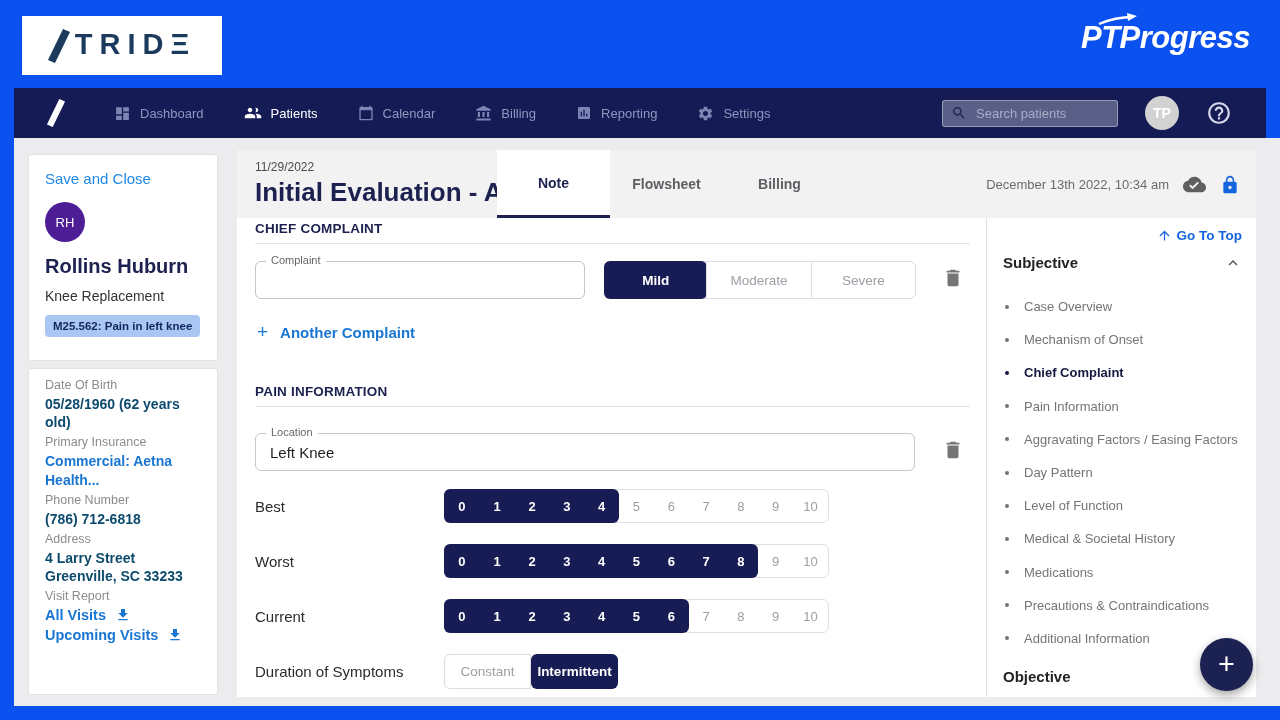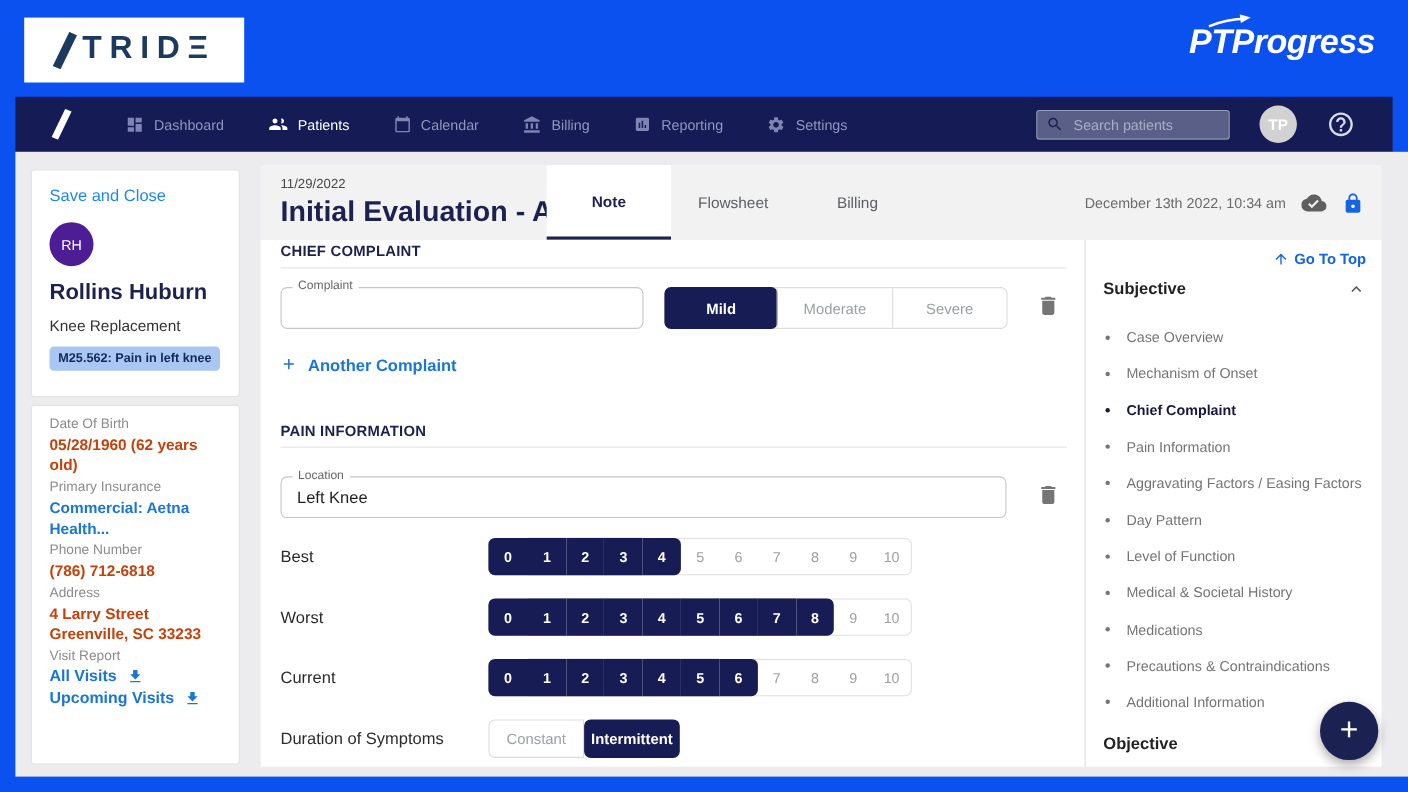--- a/index.html
+++ b/index.html
@@ -50,36 +50,36 @@
   .save-close{color:#1e88e5;font-size:15px;font-weight:500;cursor:pointer;}
   .avatar-rh{margin-top:15px;width:40px;height:40px;border-radius:50%;background:#4c1d95;color:#fff;
     font-size:13px;font-weight:500;display:flex;align-items:center;justify-content:center;}
   .patient-name{margin-top:13px;font-size:20px;font-weight:bold;color:#1c2150;}
   .patient-cond{margin-top:10px;font-size:14px;color:#333;}
   .dx-badge{margin-top:11px;display:inline-block;background:#a9c7f2;color:#13255e;font-size:11.5px;
     font-weight:bold;padding:5px 8px;border-radius:4px;white-space:nowrap;}
 
   .patient-card2{left:14px;top:230px;width:190px;height:327px;padding:5px 16px 10px;overflow:hidden;}
   .f-label{margin-top:4px;font-size:12.5px;color:#8c8c8c;}
-  .f-value{margin-top:3px;font-size:14px;font-weight:bold;color:#c2410c;line-height:1.3;}
+  .f-value{margin-top:3px;font-size:14px;font-weight:bold;color:#0c4a6e;line-height:1.3;}
   .f-link{color:#1976d2;cursor:pointer;}
   .visit-link{display:flex;align-items:center;gap:9px;color:#1976d2;font-weight:bold;font-size:14.5px;
     margin-top:4px;cursor:pointer;}
   .visit-link svg{fill:#1976d2;}
 
   
   .note-header{position:absolute;left:223px;top:12px;width:1019px;height:68px;background:#f2f2f3;}
   .note-date{position:absolute;left:18px;top:10px;font-size:12px;color:#4a4a4a;}
   .note-title-row{position:absolute;left:18px;top:27px;display:flex;align-items:center;gap:11px;}
   .note-title{font-size:26px;font-weight:bold;color:#1c2150;}
   .edit-icon svg{fill:#6e6e6e;cursor:pointer;}
   .info-icon svg{fill:#757575;cursor:pointer;}
   .tabs{position:absolute;left:260px;top:0;height:68px;display:flex;}
   .tab{width:113px;display:flex;align-items:center;justify-content:center;font-size:14px;
-    font-weight:400;color:#5c5f63;cursor:pointer;box-sizing:border-box;}
+    font-weight:700;color:#5c5f63;cursor:pointer;box-sizing:border-box;}
   .tab.active{background:#fff;color:#1c2150;border-bottom:3px solid #1c2150;font-weight:bold;}
   .save-status{position:absolute;right:16px;top:23px;display:flex;align-items:center;gap:14px;}
   .saved-text{font-size:13px;color:#6b6b6b;}
   .cloud-icon svg{fill:#5f5f5f;}
   .lock-icon svg{fill:#1565e0;cursor:pointer;}
 
   
   .main-panel{position:absolute;left:223px;top:80px;width:749px;height:479px;background:#fff;overflow:hidden;}
   .section-title{position:absolute;left:18px;font-size:13.5px;font-weight:bold;color:#1c2150;letter-spacing:0.2px;}
   .divider{position:absolute;left:18px;width:715px;height:1px;background:#e4e4e4;}

